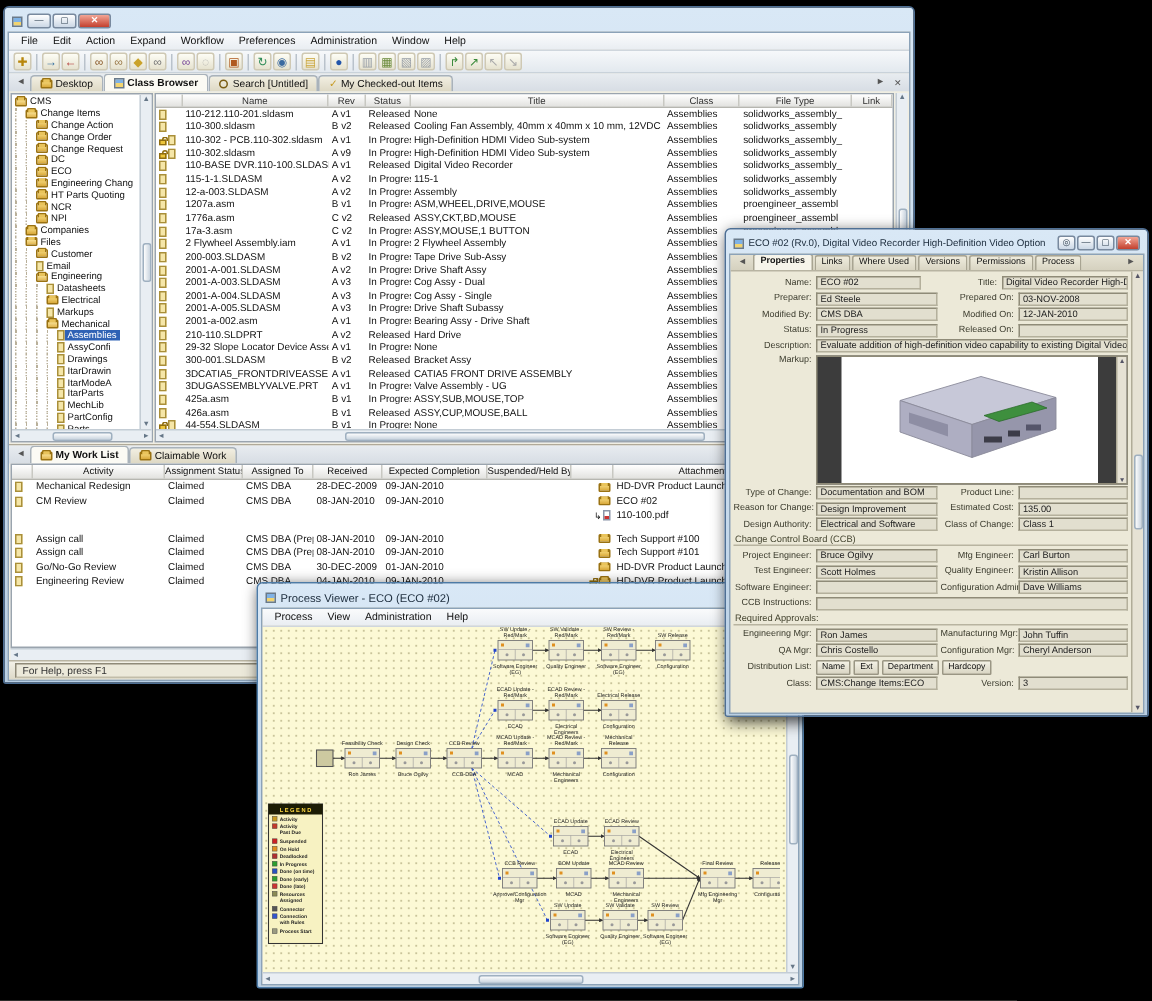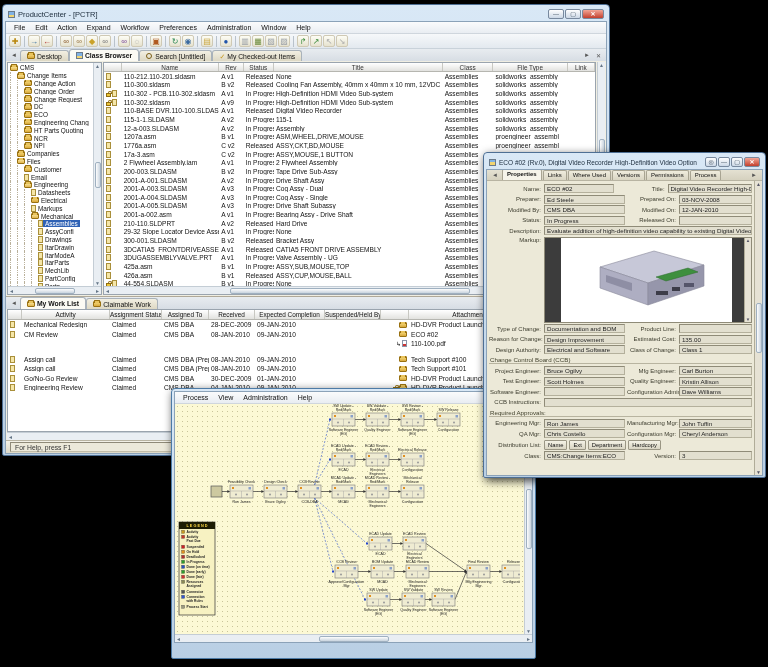--- a/index.html
+++ b/index.html
@@ -116,21 +116,20 @@
     background-image:radial-gradient(#c9c49a 0.6px,rgba(0,0,0,0) 0.7px);background-size:5px 5px;}
 </style>
 </head>
 <body>
 
 <div class="desktop">
 
   <section class="win" id="main-window">
     <div class="titlebar">
       <span class="ico-grid"></span>
-      <span class="title-text">ProductCenter - [PCTR]</span>
       <span class="wbtns">
         <span class="wbtn">—</span>
         <span class="wbtn">▢</span>
         <span class="wbtn close">✕</span>
       </span>
     </div>
     <div class="win-inner">
       <div class="menubar" id="main-menubar">
           <span class="menu-item">File</span>
           <span class="menu-item">Edit</span>
@@ -880,20 +879,29 @@
             <span>►</span>
           </div>
       </div>
       <div class="statusbar">
         <span class="status-cell">For Help, press F1</span>
       </div>
     </div>
   </section>
 
   <section class="win" id="process-window">
+    <div class="titlebar">
+      <span class="ico-grid"></span>
+      <span class="title-text">Process Viewer - ECO (ECO #02)</span>
+      <span class="wbtns">
+        <span class="wbtn" style="width:12px">—</span>
+        <span class="wbtn" style="width:12px">▢</span>
+        <span class="wbtn close" style="width:14px">✕</span>
+      </span>
+    </div>
     <div class="win-inner">
       <div class="menubar" id="process-menubar">
           <span class="menu-item">Process</span>
           <span class="menu-item">View</span>
           <span class="menu-item">Administration</span>
           <span class="menu-item">Help</span>
         </div>
       <div class="pv-canvas-wrap">
         <div class="pv-canvas">
           <svg id="process-svg" width="345" height="220" style="position:absolute;left:0;top:0;">

